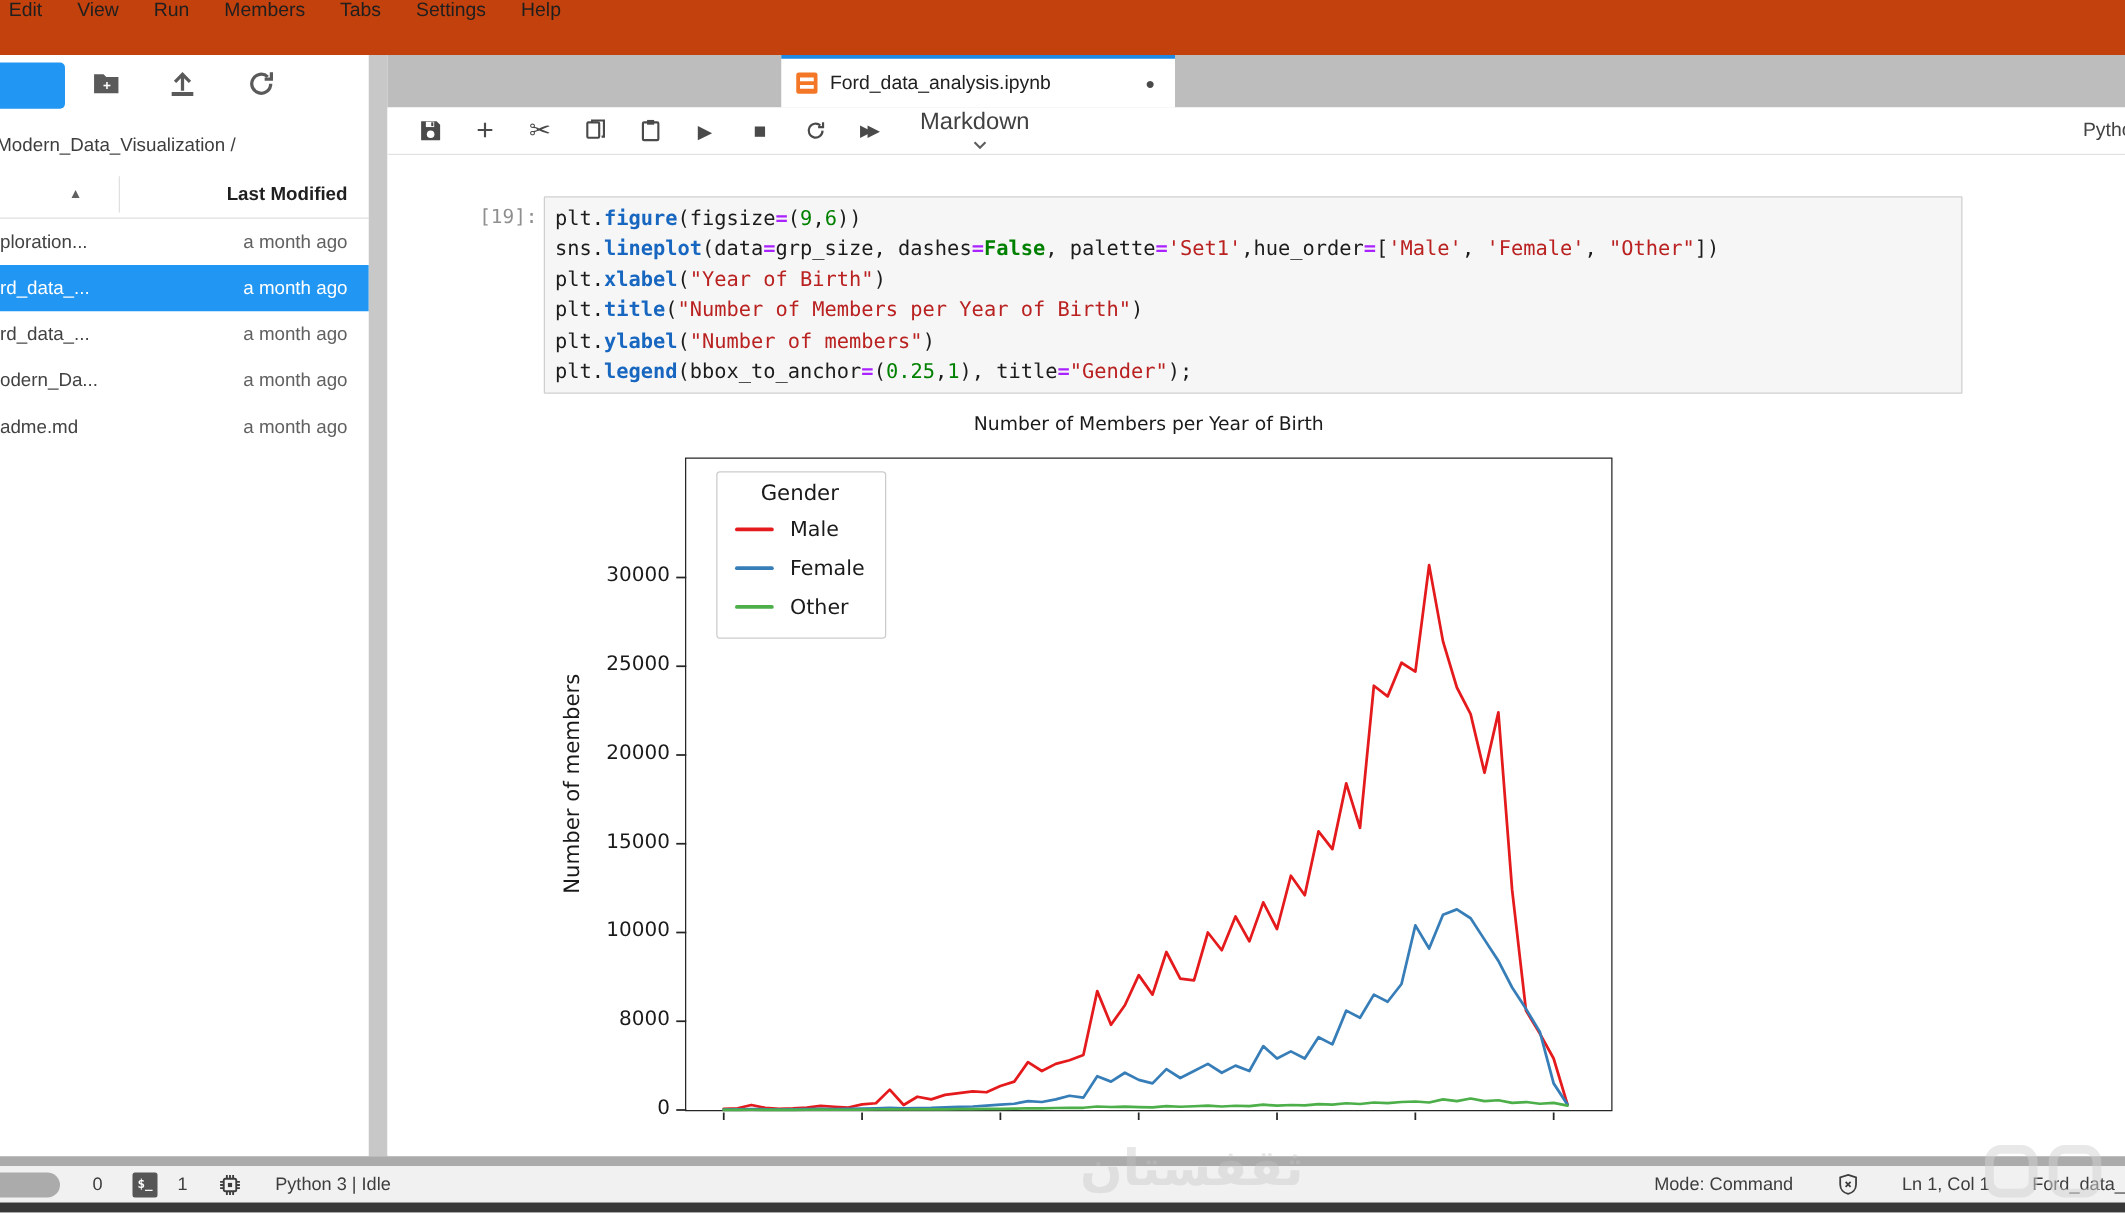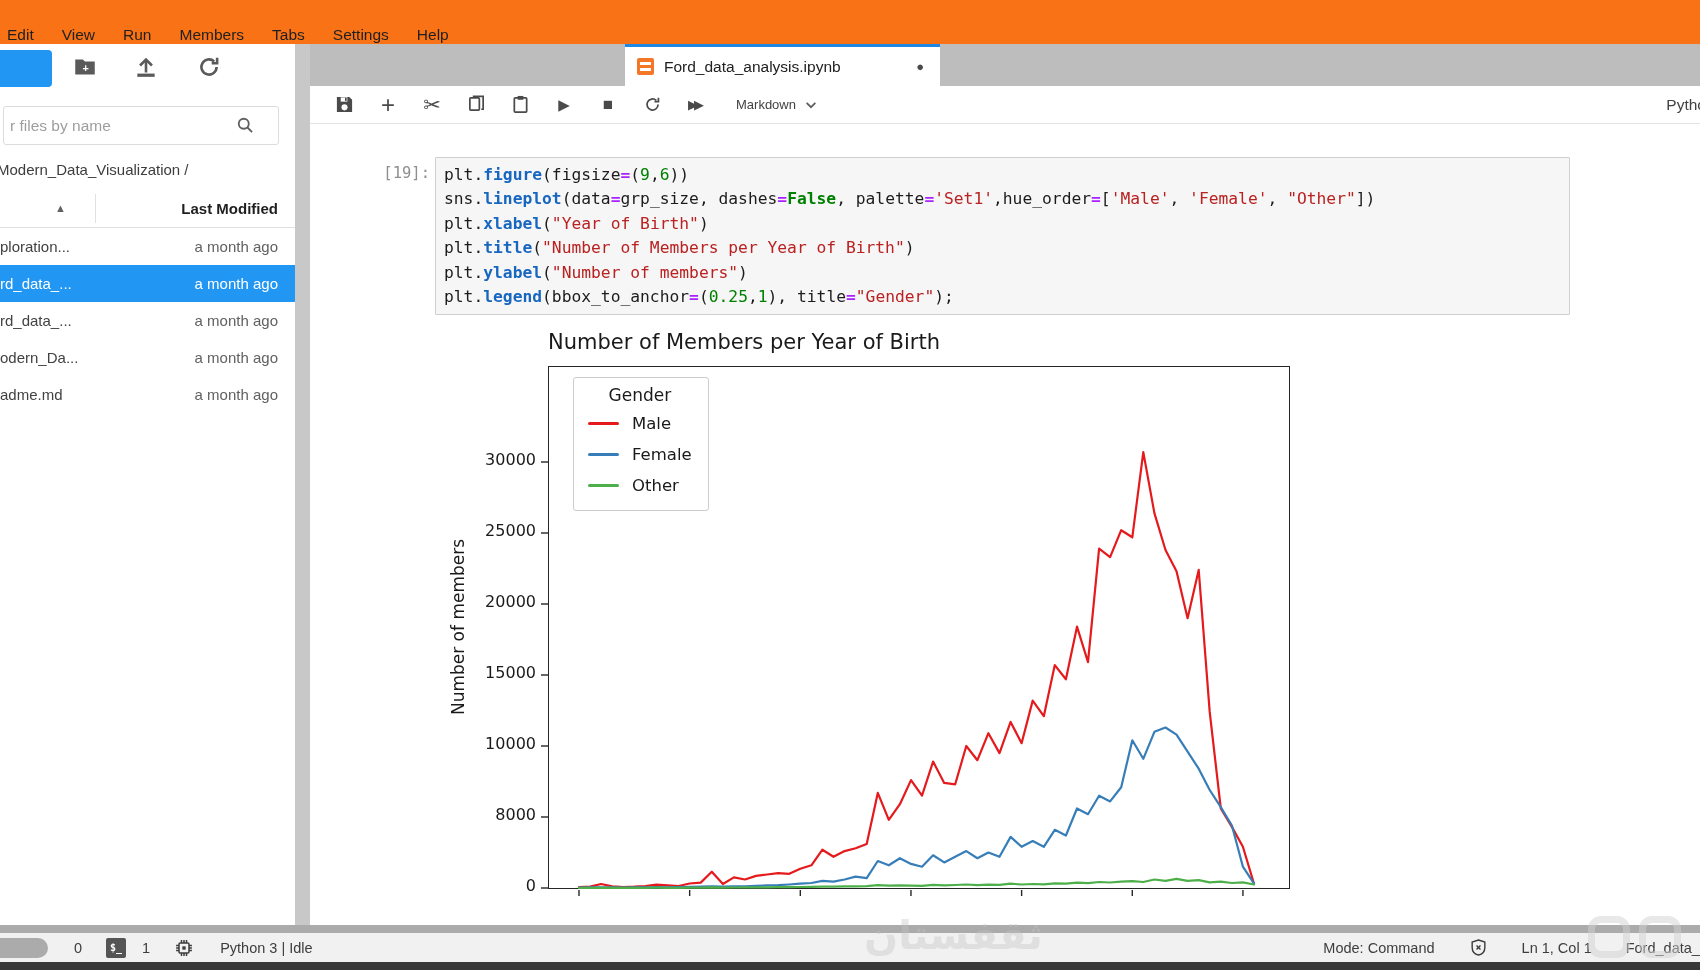--- a/index.html
+++ b/index.html
@@ -1,22 +1,22 @@
 <!DOCTYPE html>
 <html><head>
 <meta charset="utf-8">
 <style>
   html,body{margin:0;padding:0;background:#888;}
   *{box-sizing:border-box;}
   .app{position:relative;width:1700px;height:970px;background:#fff;overflow:hidden;
        font-family:"Liberation Sans",sans-serif;color:#212121;}
 
   
-  .menubar{position:absolute;left:0;top:0;width:100%;height:44px;background:#f97316;
-           display:flex;align-items:flex-end;}
+  .menubar{position:absolute;left:0;top:0;width:100%;height:44px;background:#c2410c;
+           display:flex;align-items:flex-start;}
   .menu-item{padding:0 14px;font-size:15.5px;color:#1f1f1f;cursor:default;}
   .menu-item:first-child{margin-left:-7px;}
 
   
   .sidebar{position:absolute;left:0;top:44px;width:295px;height:881px;background:#fff;}
   .sb-toolbar{position:relative;height:48px;}
   .new-btn{position:absolute;left:-40px;top:6px;width:92px;height:37px;background:#2196f3;border-radius:4px;border:none;}
   .sb-icon{position:absolute;top:10px;width:26px;height:26px;color:#5a5a5a;}
   .sb-icon svg{width:100%;height:100%;}
   .folder-plus{left:72px;}
@@ -61,38 +61,38 @@
   .nbtoolbar{position:relative;height:38px;background:#fff;border-bottom:1px solid #e3e3e3;
              display:flex;align-items:center;}
   .tb-btn{width:44px;height:30px;display:flex;align-items:center;justify-content:center;
           color:#4a4a4a;font-size:17px;}
   .tb-btn svg{width:19px;height:19px;}
   .tb-btn.glyph-add{font-size:24px;font-weight:400;}
   .tb-btn.glyph-cut{font-size:21px;}
   .tb-btn.glyph-run{font-size:15px;}
   .tb-btn.glyph-stop{font-size:17px;}
   .tb-btn.glyph-runall{font-size:13px;letter-spacing:-4px;padding-right:4px;}
-  .celltype{display:flex;align-items:flex-end;margin-left:18px;font-size:13px;color:#424242;}
+  .celltype{display:flex;align-items:center;margin-left:18px;font-size:19px;color:#424242;flex-direction:column;}
   .celltype svg{width:14px;height:14px;margin-left:8px;color:#5f5f5f;}
   .kernel-name{position:absolute;right:-6px;font-size:15.5px;color:#424242;}
 
   
   .content{position:relative;height:800px;background:#fff;overflow:hidden;}
   .cell-prompt{position:absolute;left:40px;top:40px;width:80px;text-align:right;
                font-family:"DejaVu Sans Mono",monospace;font-size:15.5px;color:#8f8f8f;}
   .code-cell{position:absolute;left:125px;top:33px;width:1135px;background:#f6f6f6;
              border:1px solid #cfcfcf;border-radius:1px;padding:5px 8px;}
   .code-line{font-family:"DejaVu Sans Mono",monospace;font-size:16.3px;line-height:24.4px;white-space:pre;}
   .tk-p{color:#1c1c1c;} .tk-f{color:#1766c0;font-weight:700;}
   .tk-o{color:#aa22ff;font-weight:700;} .tk-n{color:#008000;}
   .tk-k{color:#008000;font-weight:700;} .tk-s{color:#ba2121;}
 
   
-  .fig-title{position:absolute;left:238px;top:206px;width:742px;
-             font-family:"DejaVu Sans",sans-serif;font-size:21px;color:#1a1a1a;}
+  .fig-title{position:absolute;left:238px;top:206px;width:742px;text-align:center;
+             font-family:"DejaVu Sans",sans-serif;font-size:15px;color:#1a1a1a;}
   .plot{position:absolute;left:238px;top:242px;width:742px;height:523px;
         border:1.4px solid #262626;}
   .plot svg{overflow:visible;display:block;}
   .ylabel{position:absolute;left:148px;top:503px;transform:translate(-50%,-50%) rotate(-90deg);
           font-family:"DejaVu Sans",sans-serif;font-size:17px;color:#1a1a1a;white-space:nowrap;}
   .ytick-label{position:absolute;left:122px;width:104px;text-align:right;
                font-family:"DejaVu Sans",sans-serif;font-size:16px;color:#1a1a1a;}
   .legend{position:absolute;left:24px;top:10px;background:rgba(255,255,255,.92);
           border:1px solid #cccccc;border-radius:3px;padding:7px 16px 9px 14px;}
   .legend-title{font-family:"DejaVu Sans",sans-serif;font-size:17px;color:#1a1a1a;
@@ -154,29 +154,20 @@
         <svg viewBox="0 0 24 24" fill="none" stroke="currentColor" stroke-width="2.4">
             <path d="M12 18V7"></path>
             <path d="M6.5 11.5 12 6l5.5 5.5"></path>
             <path d="M4 20.5h16" stroke-width="3"></path>
           </svg>
       </span>
       <span class="sb-icon refresh1">
         <svg viewBox="0 0 24 24" fill="none" stroke="currentColor" stroke-width="2.4">
             <path d="M19 12a7 7 0 1 1-2.2-5.1"></path>
             <path d="M19.5 3.5v5h-5" fill="none"></path>
-          </svg>
-      </span>
-    </div>
-    <div class="search-row">
-      <input class="search-input" type="text" placeholder="r files by name" style="">
-      <span class="search-icon">
-        <svg viewBox="0 0 24 24" fill="none" stroke="currentColor" stroke-width="2.2">
-            <circle cx="10.5" cy="10.5" r="6"></circle>
-            <path d="M15 15l5.5 5.5"></path>
           </svg>
       </span>
     </div>
     <div class="breadcrumb">Modern_Data_Visualization /</div>
     <div class="fb-header">
       <span class="sort-arrow">▲</span>
       <span class="col-divider"></span>
       <span class="lm-header">Last Modified</span>
     </div>
     <div class="file-row">

